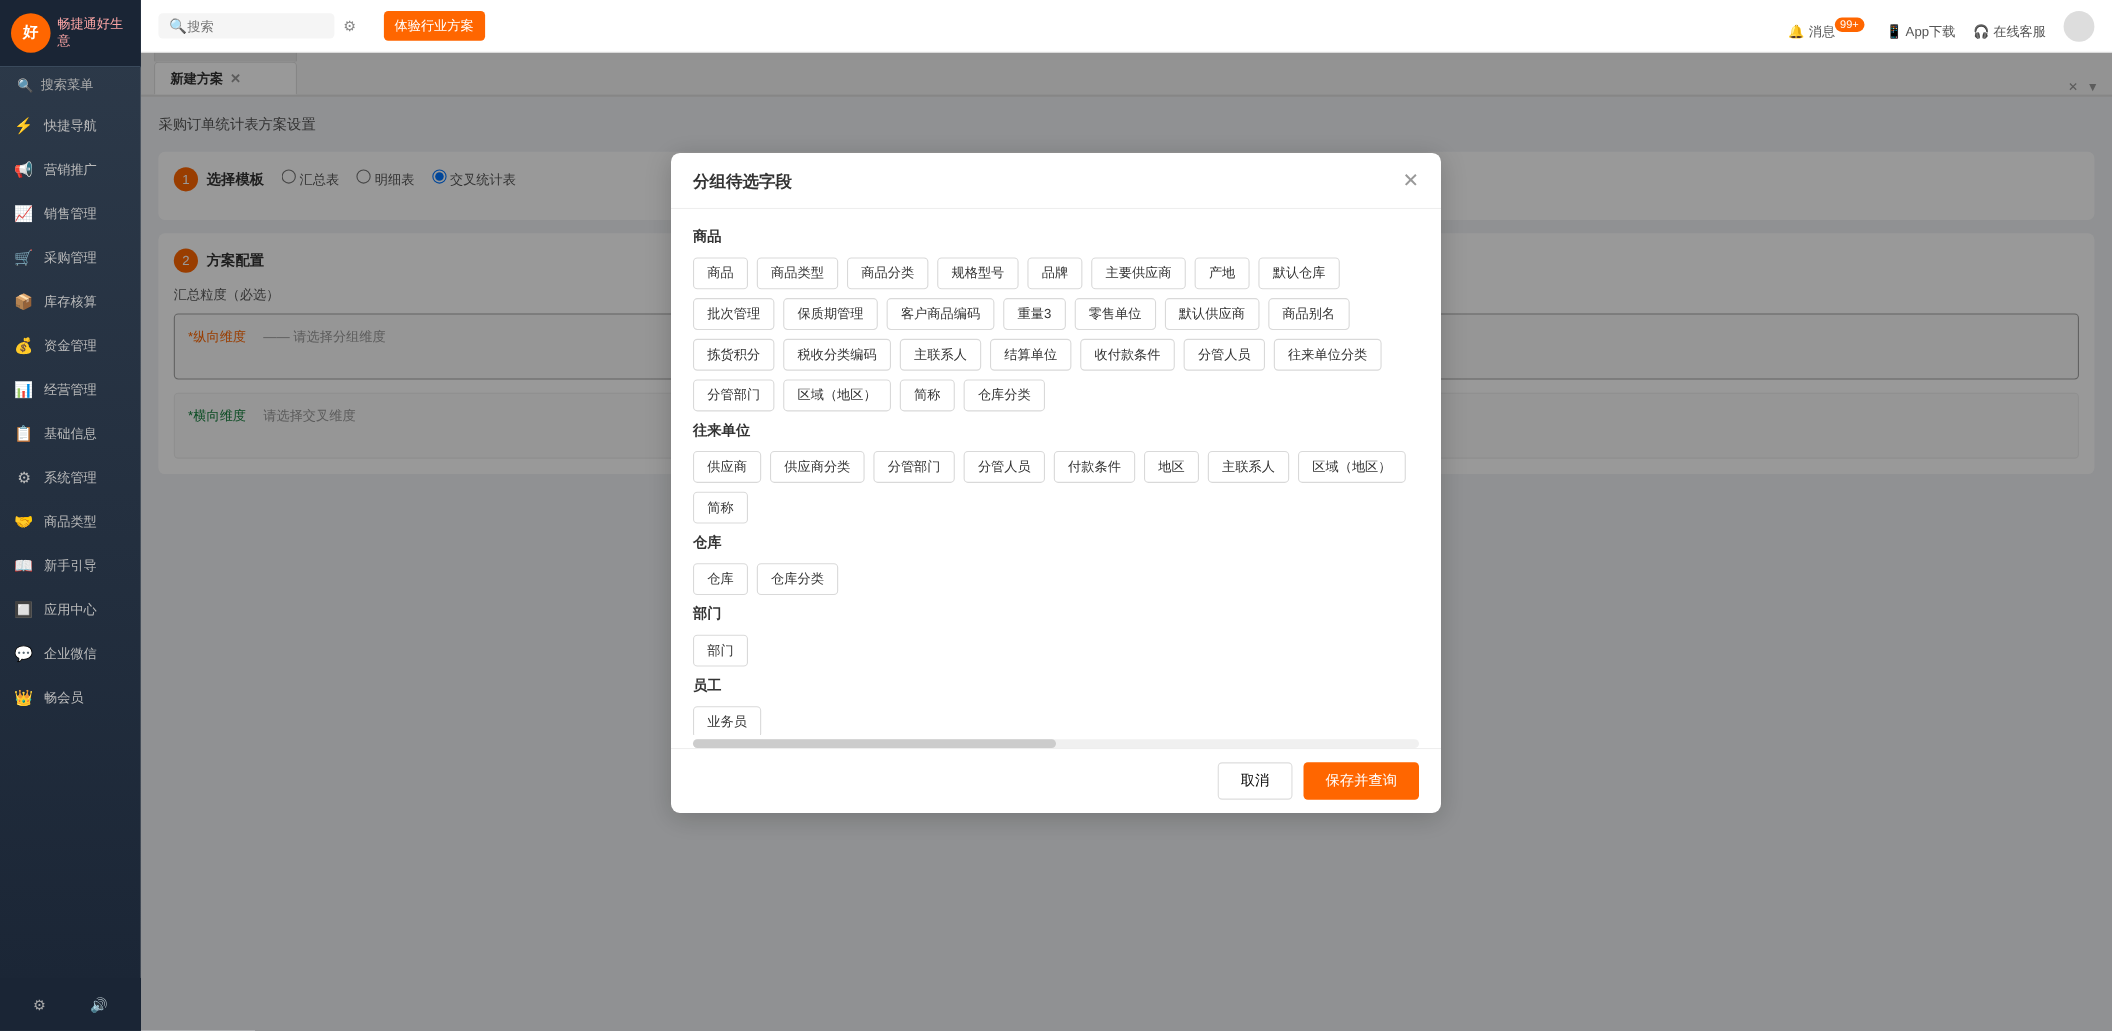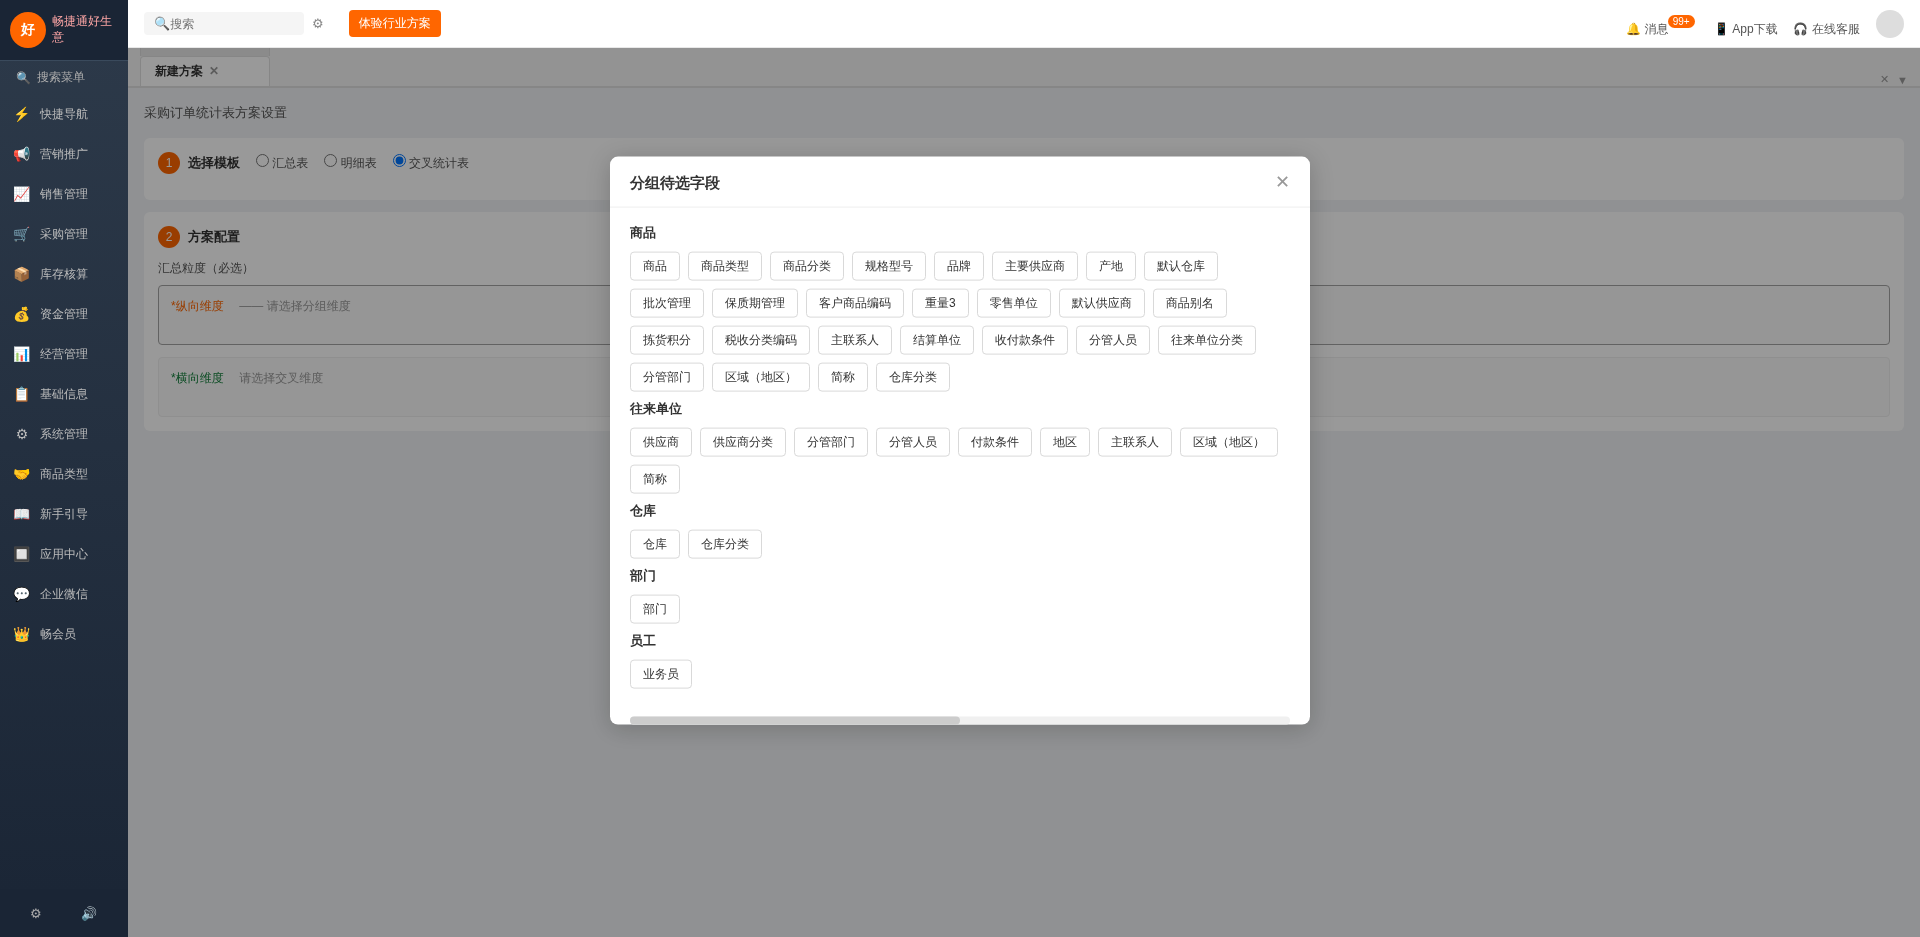--- a/index.html
+++ b/index.html
@@ -338,13 +338,17 @@
           <div class="field-tag">业务员</div>
         </div>
       </div>
     </div>
 
   <div style="position:relative; padding: 4px 20px 8px;">
     <div class="horizontal-scrollbar">
       <div class="scrollbar-thumb"></div>
     </div>
   </div>
+  <div class="modal-footer">
+    <button class="btn-cancel">取消</button>
+    <button class="btn-confirm">保存并查询</button>
+  </div>
 </div>
 
 </body></html>

